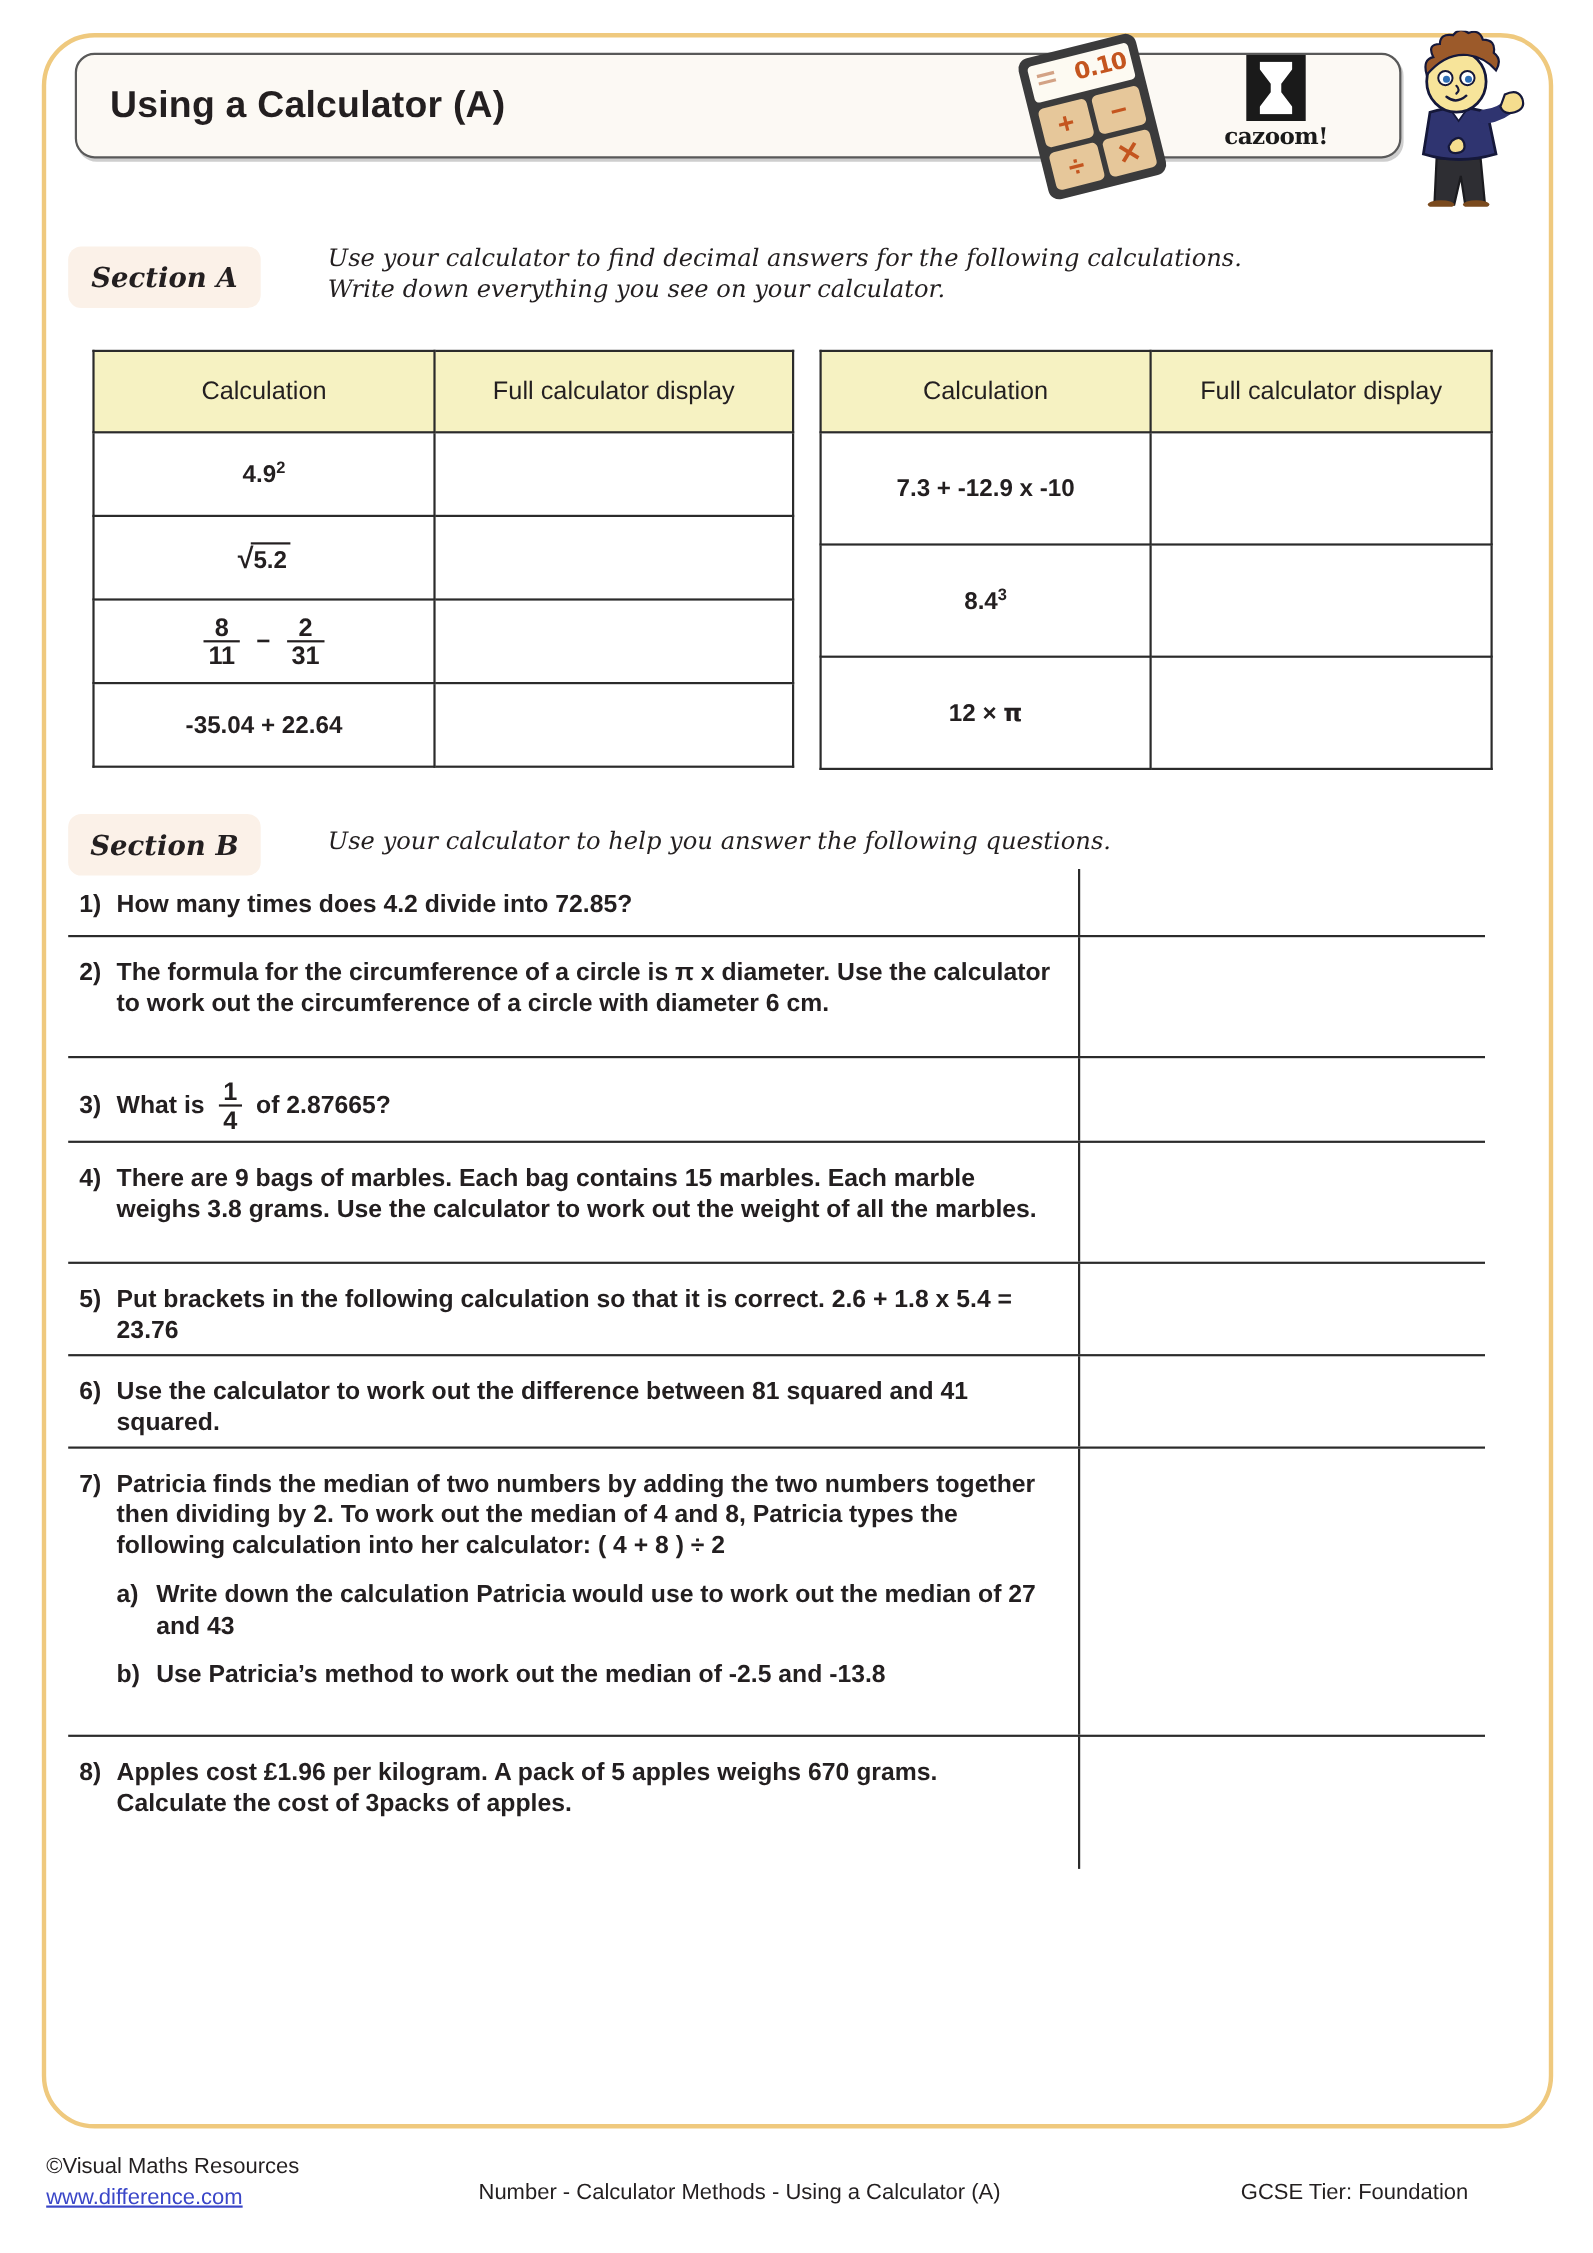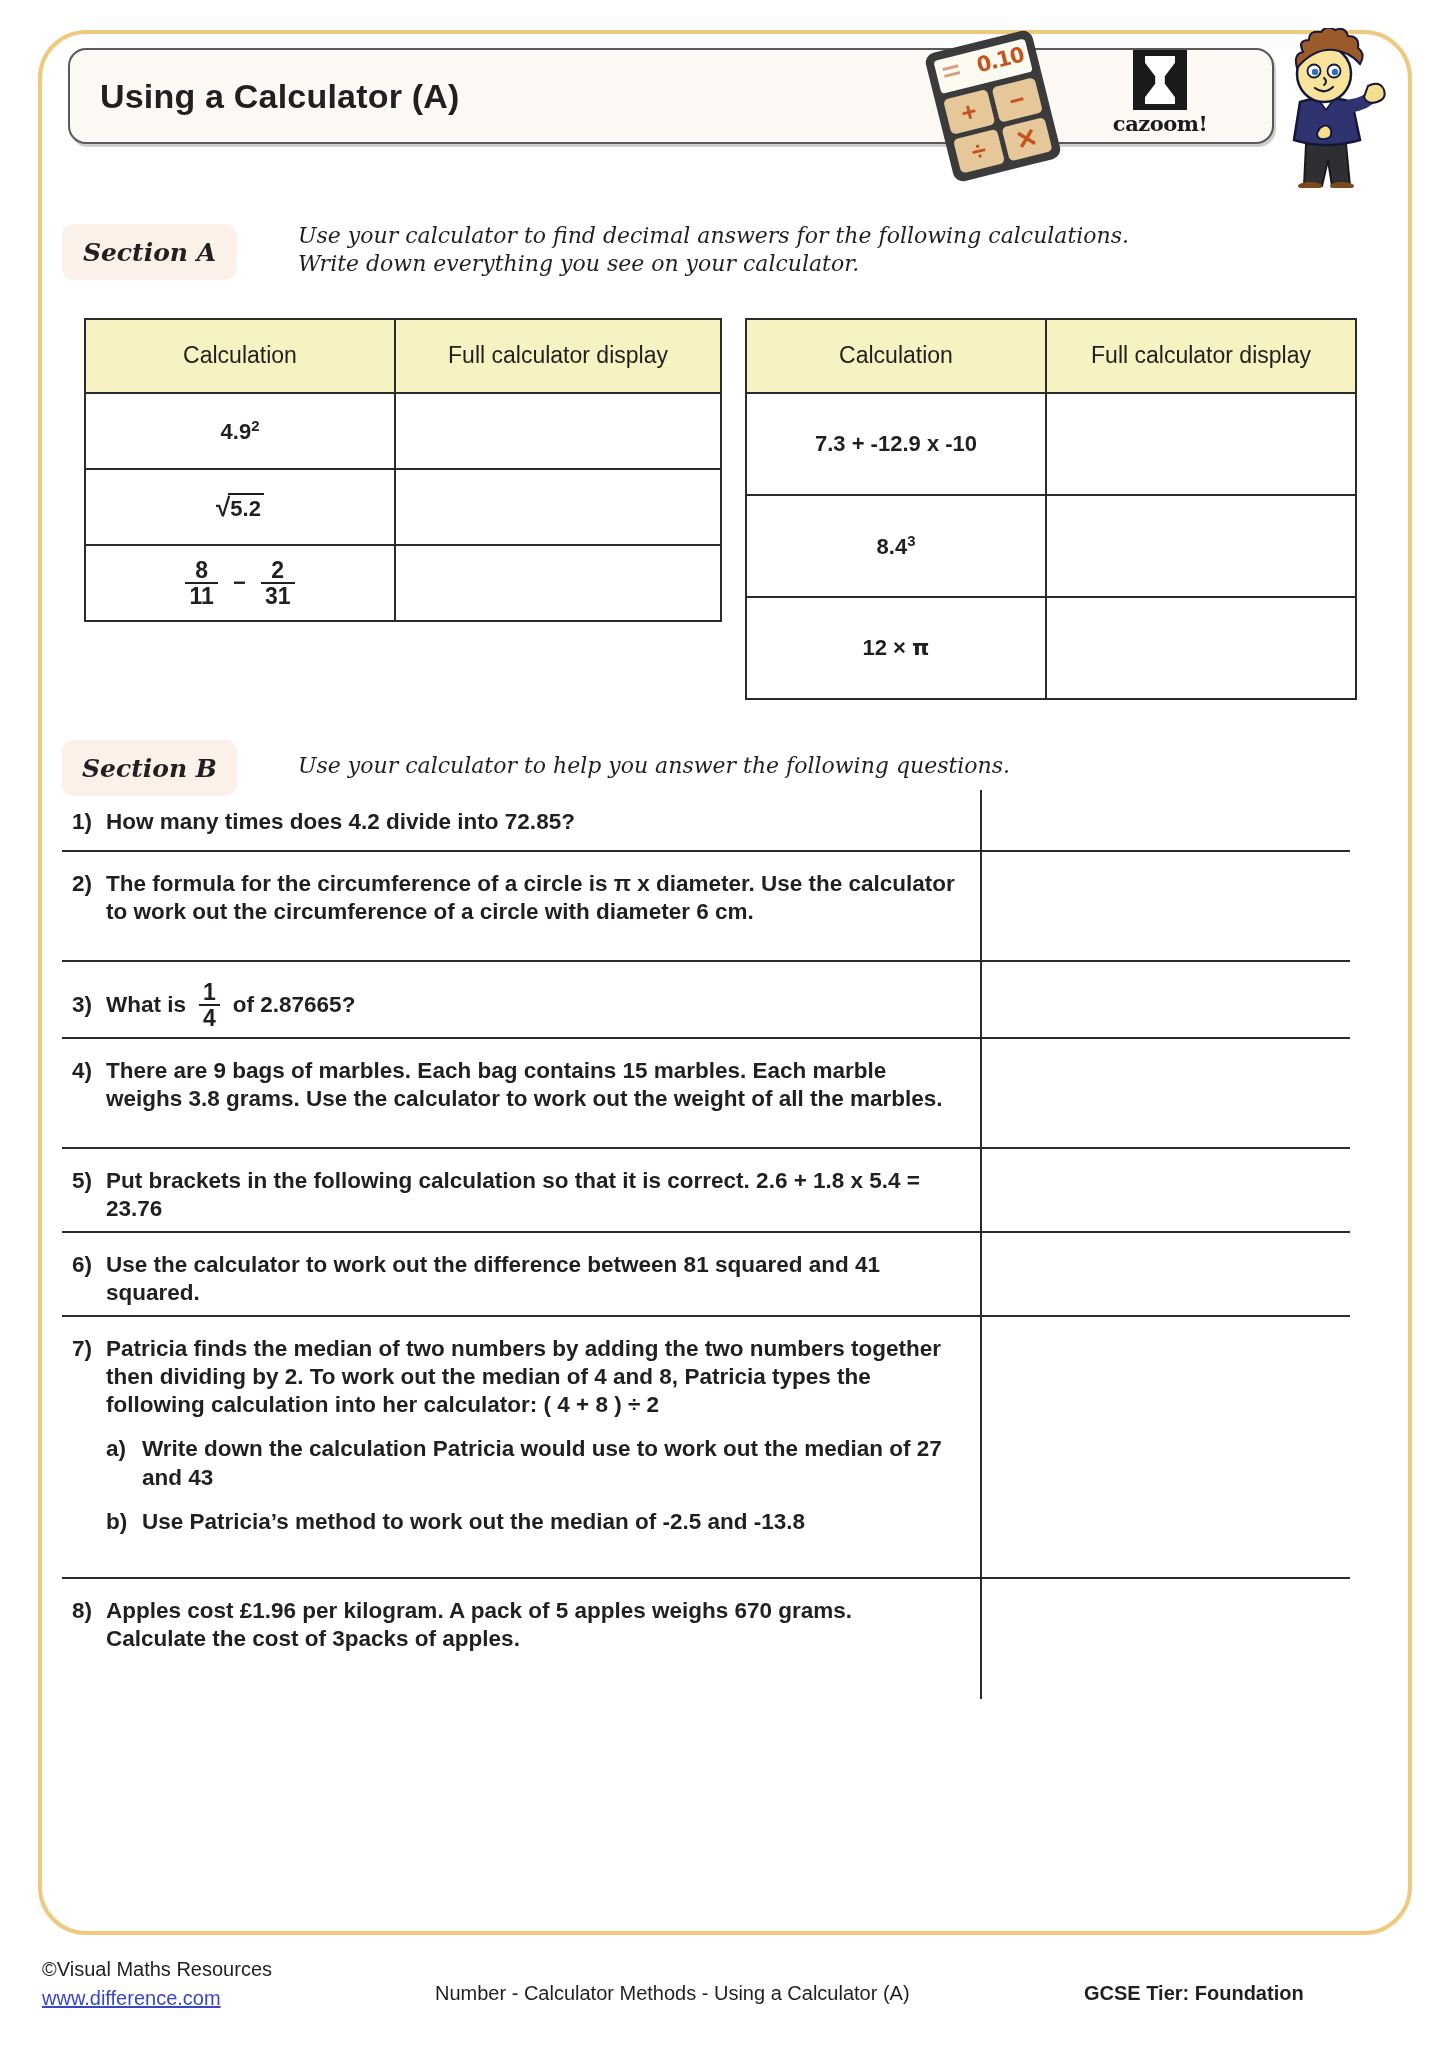--- a/index.html
+++ b/index.html
@@ -292,23 +292,22 @@
     color: #3a46c8;
     text-decoration: underline;
   }
   .footer-center {
     position: absolute;
     left: 435px;
     top: 27px;
   }
   .footer-right {
     position: absolute;
-    left: 1084px;
+    left: 1128px;
     top: 27px;
-    font-weight: bold;
   }
 </style>
 </head>
 <body>
 
 <div class="page-frame"></div>
 
 <div class="title-bar">
   <div class="title-text">Using a Calculator (A)</div>
 </div>
@@ -391,20 +390,24 @@
     <tr>
       <td><span style="font-size:26px;">√</span><span class="sqrt">5.2</span></td>
       <td></td>
     </tr>
     <tr>
       <td>
         <span class="frac"><span class="num">8</span><span class="den">11</span></span>
         <span style="display:inline-block;vertical-align:middle;margin:0 6px;">−</span>
         <span class="frac"><span class="num">2</span><span class="den">31</span></span>
       </td>
+      <td></td>
+    </tr>
+    <tr>
+      <td>-35.04 + 22.64</td>
       <td></td>
     </tr>
   </tbody>
 </table>
 
 <table class="calc-table" style="left:745px; top:318px; width:610px;">
   <colgroup>
       <col style="width:300px">
       <col style="width:310px">
     </colgroup>

